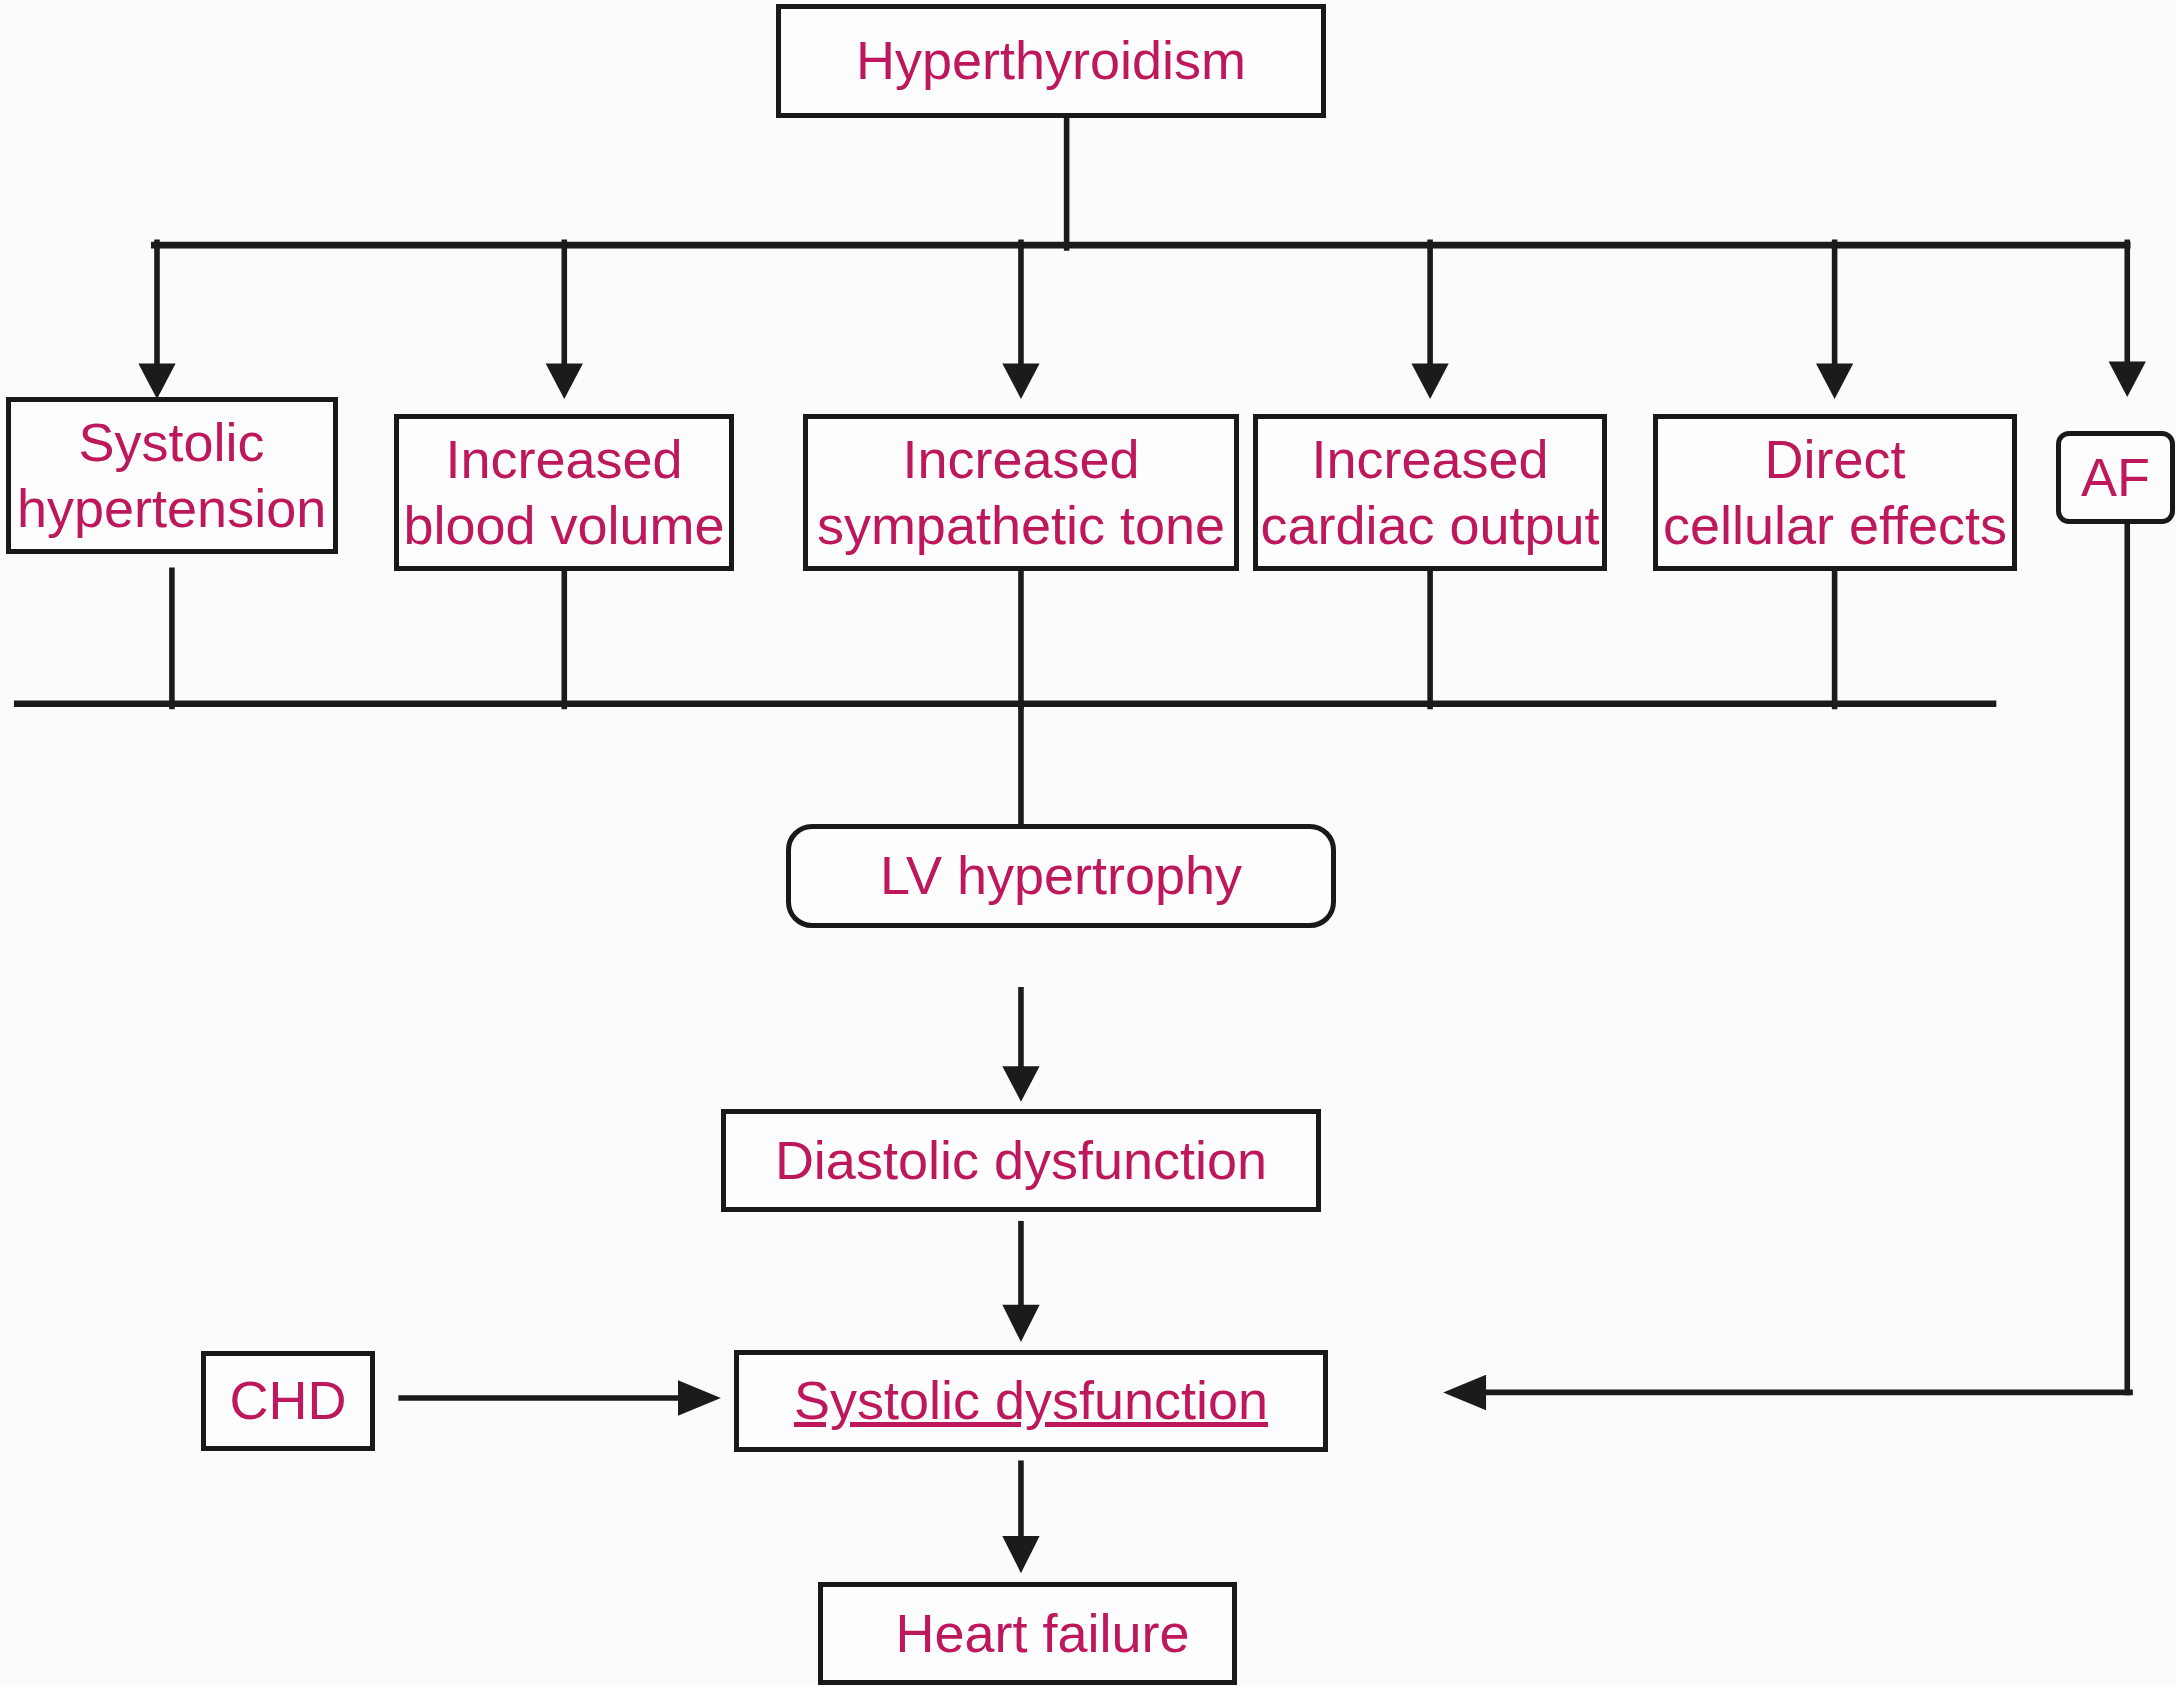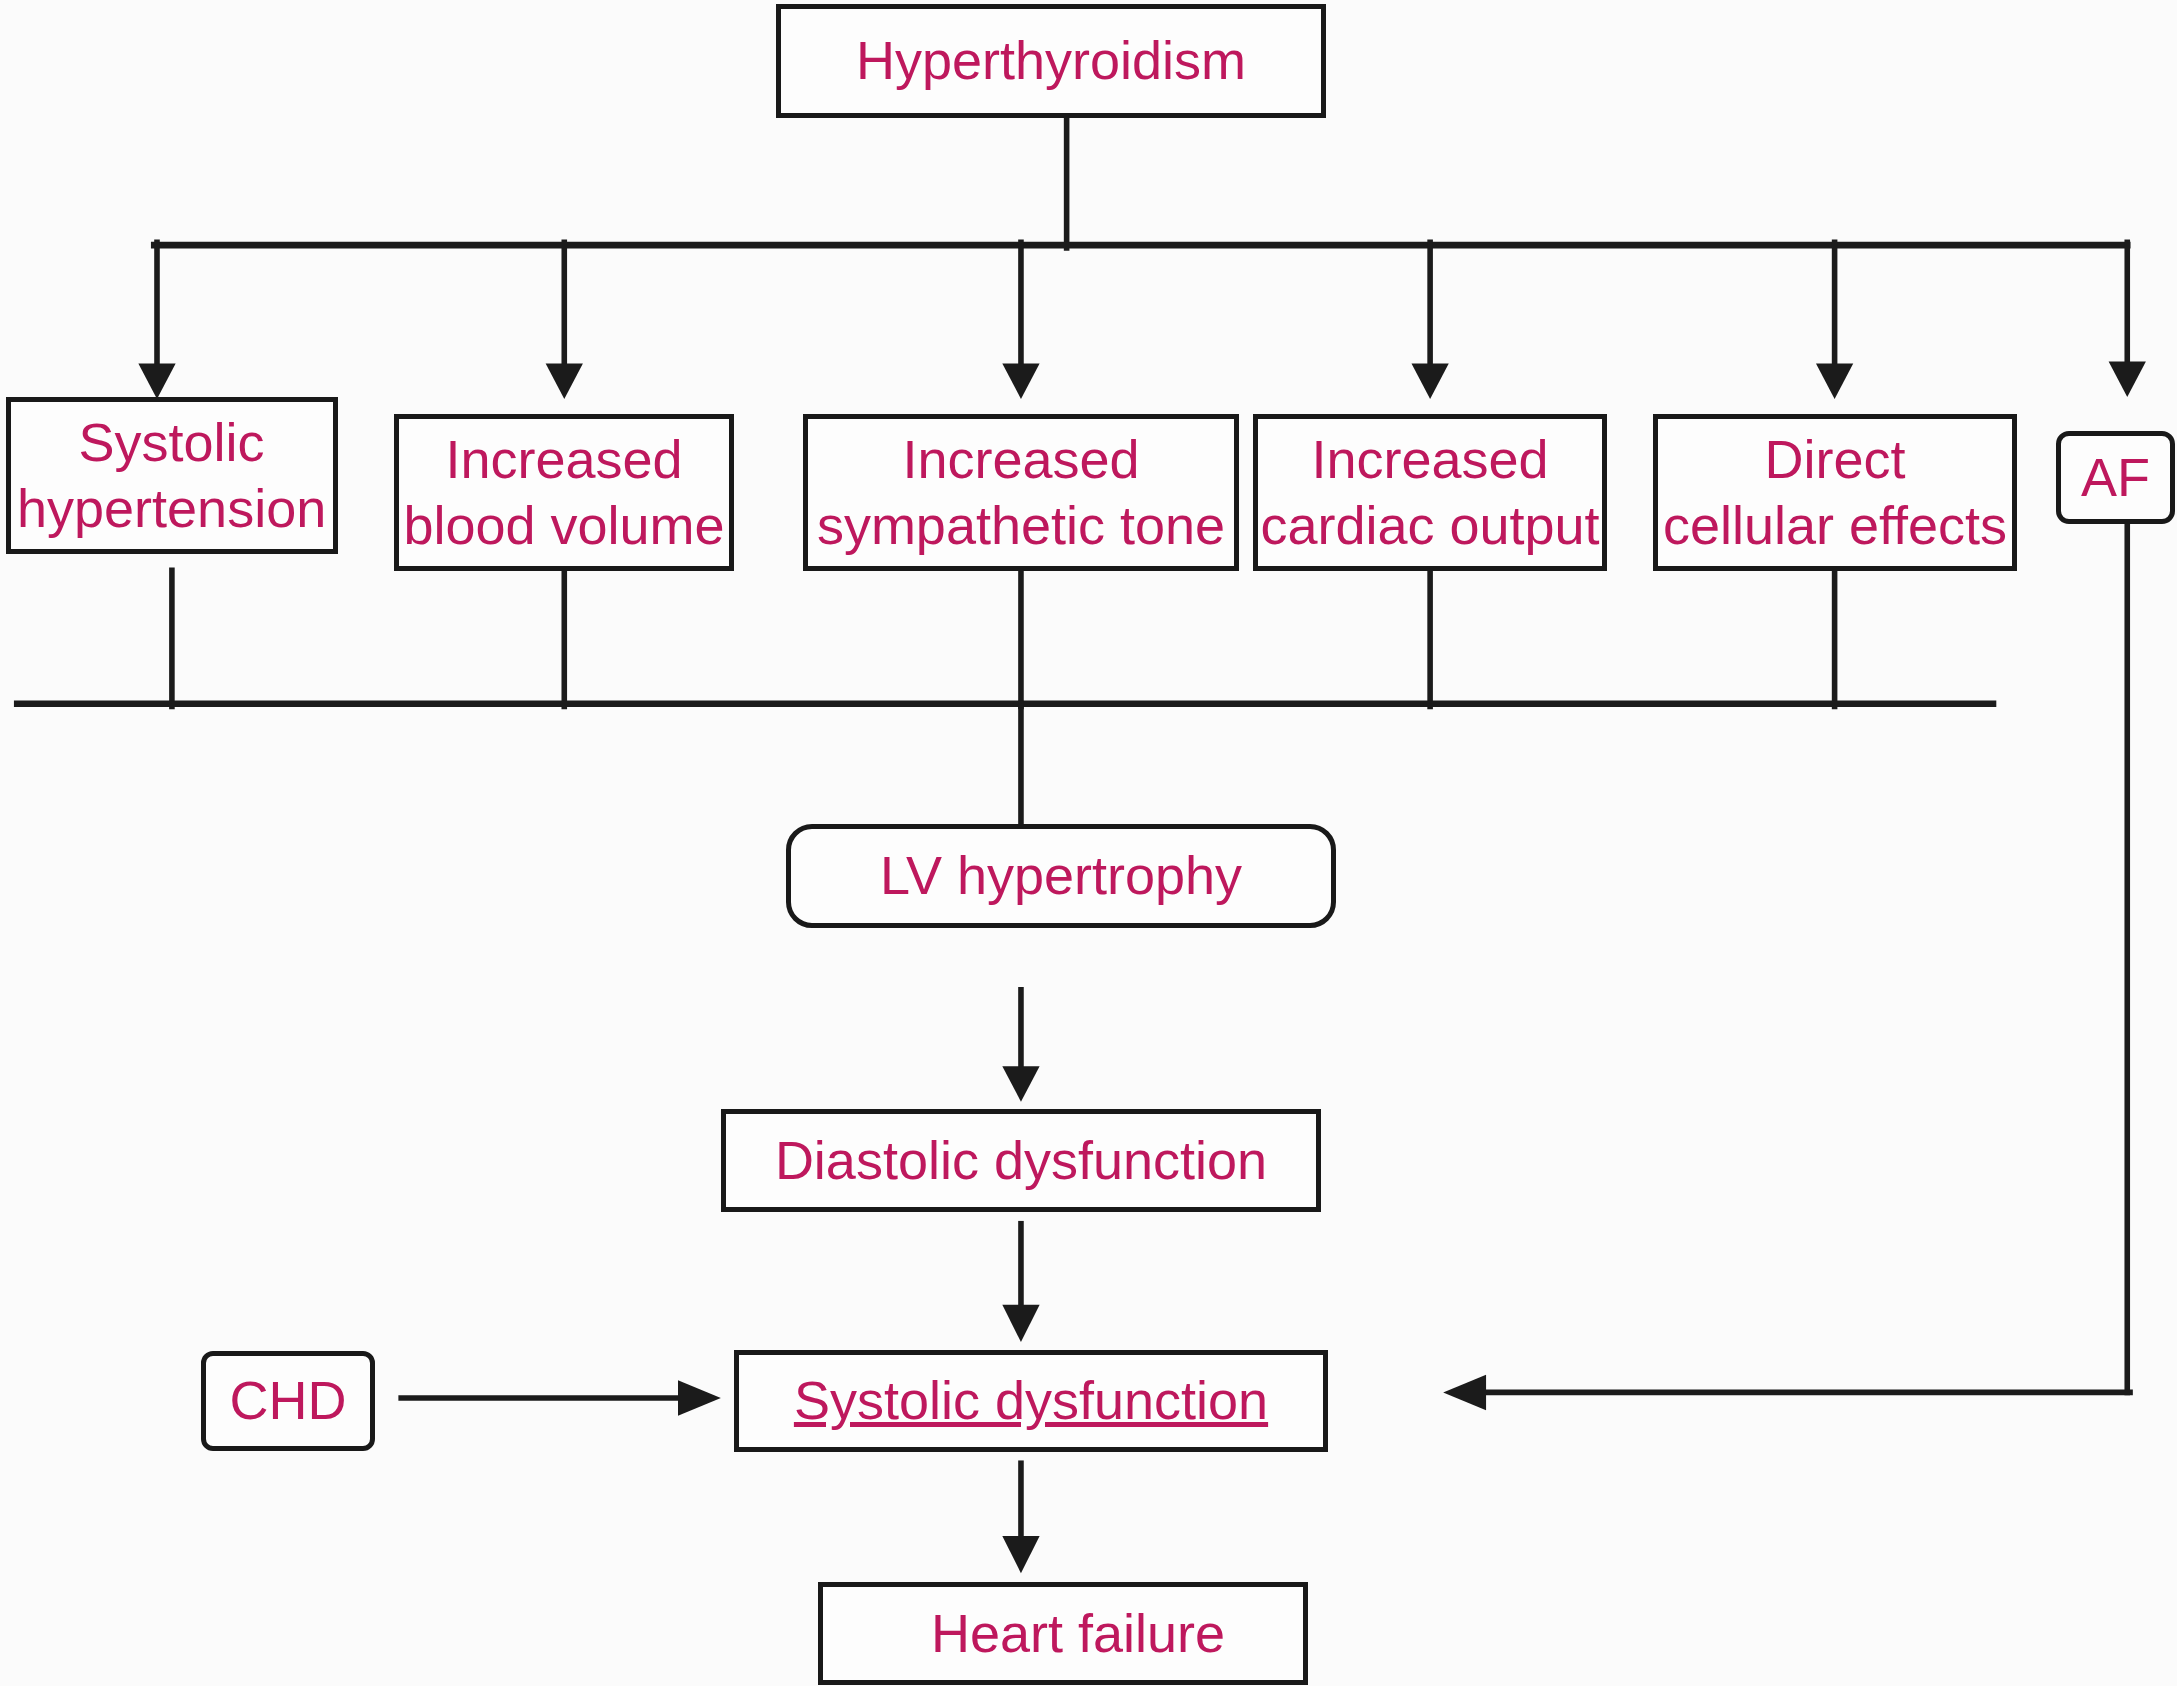--- a/index.html
+++ b/index.html
@@ -159,26 +159,26 @@
   </div>
 
   <div class="box" style="left:786px; top:824px; width:550px; height:104px;border-radius:26px;">
     <span>LV hypertrophy</span>
   </div>
 
   <div class="box" style="left:721px; top:1109px; width:600px; height:103px;">
     <span>Diastolic dysfunction</span>
   </div>
 
-  <div class="box" style="left:201px; top:1351px; width:174px; height:100px;border-radius:12px;">
+  <div class="box" style="left:201px; top:1351px; width:174px; height:100px;">
     <span>CHD</span>
   </div>
 
   <div class="box" style="left:734px; top:1350px; width:594px; height:102px;text-decoration:underline;">
     <span>Systolic dysfunction</span>
   </div>
 
-  <div class="box" style="left:818px; top:1582px; width:490px; height:103px;padding-left:30px;">
+  <div class="box" style="left:818px; top:1582px; width:419px; height:103px;padding-left:30px;">
     <span>Heart failure</span>
   </div>
 
 </div>
 
 
 </body></html>

